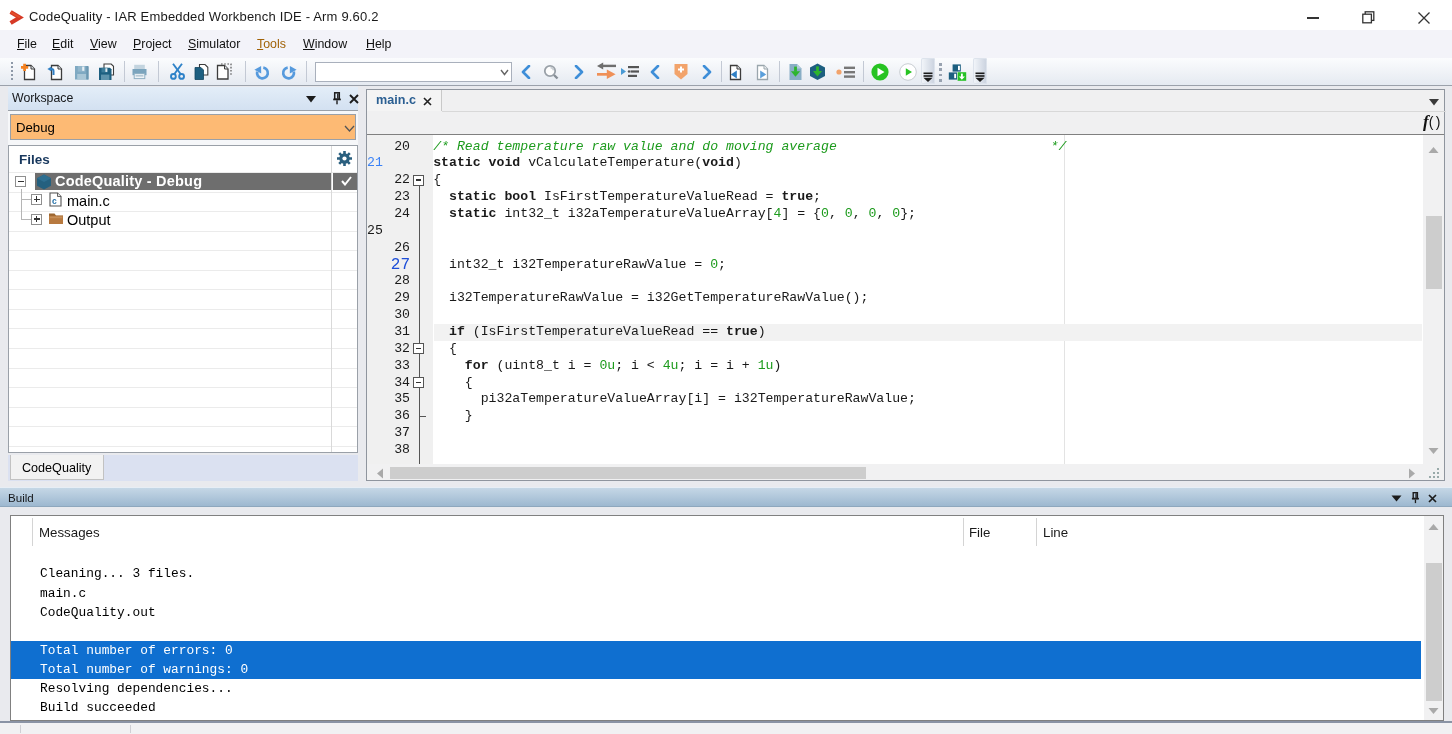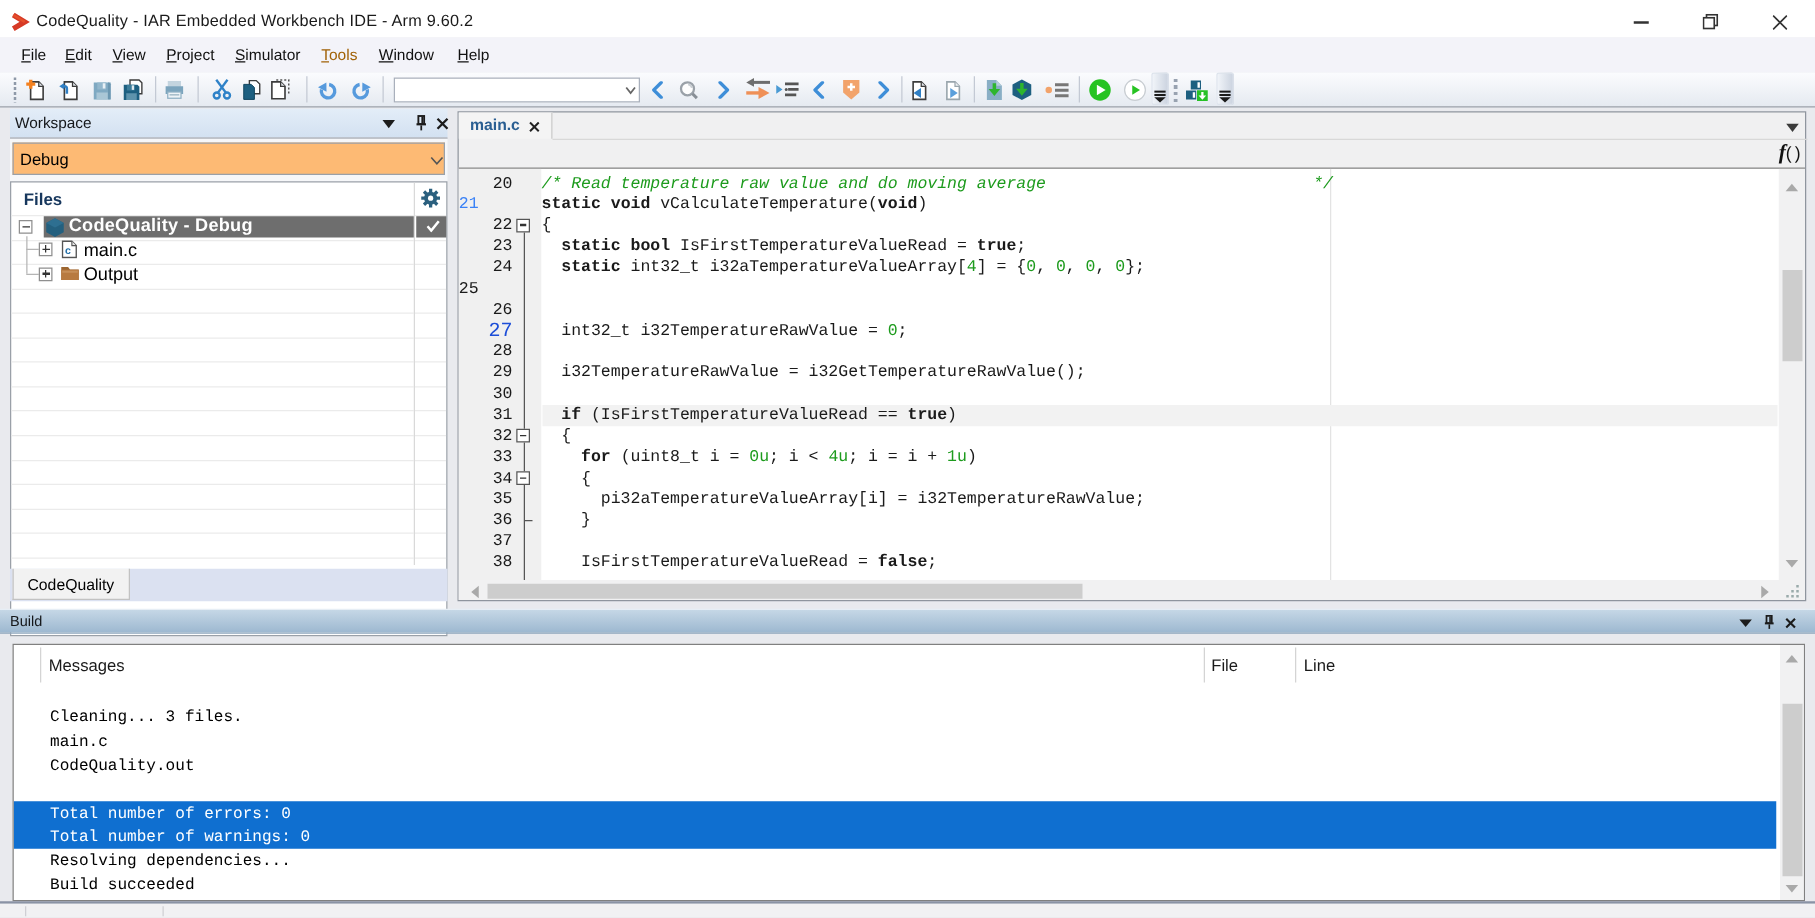--- a/index.html
+++ b/index.html
@@ -210,21 +210,21 @@
     </svg>
   </div>
 <div class="abs" style="left:8px;top:110px;width:350px;height:1px;background:#9aa0a8"></div>
 <div class="abs" style="left:8px;top:111px;width:350px;height:34px;background:#f6f7f9"></div>
 <div class="abs" style="left:10px;top:114px;width:346px;height:26px;background:#fdba74;border:1px solid #9aa0a8">
     <div class="abs" style="left:5px;top:5px;font-size:13.2px;color:#000">Debug</div>
     <svg class="abs" style="left:333px;top:10px" width="11" height="7" viewBox="0 0 11 7">
       <path d="M1 1 L5.5 6 L10 1" fill="none" stroke="#555" stroke-width="1.3"></path>
     </svg>
   </div>
-<div class="abs" style="left:8px;top:145px;width:350px;height:364px;background:#fff;border:1px solid #9aa0a8;overflow:hidden">
+<div class="abs" style="left:8px;top:145px;width:350px;height:308px;background:#fff;border:1px solid #9aa0a8;overflow:hidden">
 <div class="abs" style="left:0;top:26.0px;width:322px;height:1px;background:#ebebeb"></div>
 <div class="abs" style="left:323px;top:26.0px;width:25px;height:1px;background:#ebebeb"></div>
 <div class="abs" style="left:0;top:45.5px;width:322px;height:1px;background:#ebebeb"></div>
 <div class="abs" style="left:323px;top:45.5px;width:25px;height:1px;background:#ebebeb"></div>
 <div class="abs" style="left:0;top:65.1px;width:322px;height:1px;background:#ebebeb"></div>
 <div class="abs" style="left:323px;top:65.1px;width:25px;height:1px;background:#ebebeb"></div>
 <div class="abs" style="left:0;top:84.7px;width:322px;height:1px;background:#ebebeb"></div>
 <div class="abs" style="left:323px;top:84.7px;width:25px;height:1px;background:#ebebeb"></div>
 <div class="abs" style="left:0;top:104.2px;width:322px;height:1px;background:#ebebeb"></div>
 <div class="abs" style="left:323px;top:104.2px;width:25px;height:1px;background:#ebebeb"></div>
@@ -339,21 +339,20 @@
 <div class="abs mono" style="left:0;top:222.65px;width:43px;height:16.85px;line-height:16.85px;font-size:13.2px;color:#1a1a1a;text-align:right">33</div>
 <div class="abs mono" style="left:66.2px;top:222.65px;height:16.85px;line-height:16.85px;font-size:13.2px;color:#1a1a1a;white-space:pre">&nbsp;&nbsp;&nbsp;&nbsp;<b>for</b>&nbsp;(uint8_t&nbsp;i&nbsp;=&nbsp;<span style="color:#1d9b1d">0u</span>;&nbsp;i&nbsp;&lt;&nbsp;<span style="color:#1d9b1d">4u</span>;&nbsp;i&nbsp;=&nbsp;i&nbsp;+&nbsp;<span style="color:#1d9b1d">1u</span>)</div>
 <div class="abs mono" style="left:0;top:239.50px;width:43px;height:16.85px;line-height:16.85px;font-size:13.2px;color:#1a1a1a;text-align:right">34</div>
 <div class="abs mono" style="left:66.2px;top:239.50px;height:16.85px;line-height:16.85px;font-size:13.2px;color:#1a1a1a;white-space:pre">&nbsp;&nbsp;&nbsp;&nbsp;{</div>
 <div class="abs mono" style="left:0;top:256.35px;width:43px;height:16.85px;line-height:16.85px;font-size:13.2px;color:#1a1a1a;text-align:right">35</div>
 <div class="abs mono" style="left:66.2px;top:256.35px;height:16.85px;line-height:16.85px;font-size:13.2px;color:#1a1a1a;white-space:pre">&nbsp;&nbsp;&nbsp;&nbsp;&nbsp;&nbsp;pi32aTemperatureValueArray[i]&nbsp;=&nbsp;i32TemperatureRawValue;</div>
 <div class="abs mono" style="left:0;top:273.20px;width:43px;height:16.85px;line-height:16.85px;font-size:13.2px;color:#1a1a1a;text-align:right">36</div>
 <div class="abs mono" style="left:66.2px;top:273.20px;height:16.85px;line-height:16.85px;font-size:13.2px;color:#1a1a1a;white-space:pre">&nbsp;&nbsp;&nbsp;&nbsp;}</div>
 <div class="abs mono" style="left:0;top:290.05px;width:43px;height:16.85px;line-height:16.85px;font-size:13.2px;color:#1a1a1a;text-align:right">37</div>
 <div class="abs mono" style="left:0;top:306.90px;width:43px;height:16.85px;line-height:16.85px;font-size:13.2px;color:#1a1a1a;text-align:right">38</div>
-<div class="abs mono" style="left:66.2px;top:306.90px;height:16.85px;line-height:16.85px;font-size:13.2px;color:#1a1a1a;white-space:pre">&nbsp;&nbsp;&nbsp;&nbsp;IsFirstTemperatureValueRead&nbsp;=&nbsp;<b>false</b>;</div>
 <div class="abs" style="left:51.5px;top:50.3px;width:1.3px;height:278.7px;background:#555"></div>
 <div class="abs" style="left:46px;top:39.9px;width:11px;height:11px;background:#fff;border:1px solid #555">
         <div class="abs" style="left:1.7px;top:3.6px;width:5.6px;height:1.5px;background:#333"></div>
       </div>
 <div class="abs" style="left:46px;top:208.4px;width:11px;height:11px;background:#fff;border:1px solid #555">
         <div class="abs" style="left:1.7px;top:3.6px;width:5.6px;height:1.5px;background:#333"></div>
       </div>
 <div class="abs" style="left:46px;top:242.1px;width:11px;height:11px;background:#fff;border:1px solid #555">
         <div class="abs" style="left:1.7px;top:3.6px;width:5.6px;height:1.5px;background:#333"></div>
       </div>

